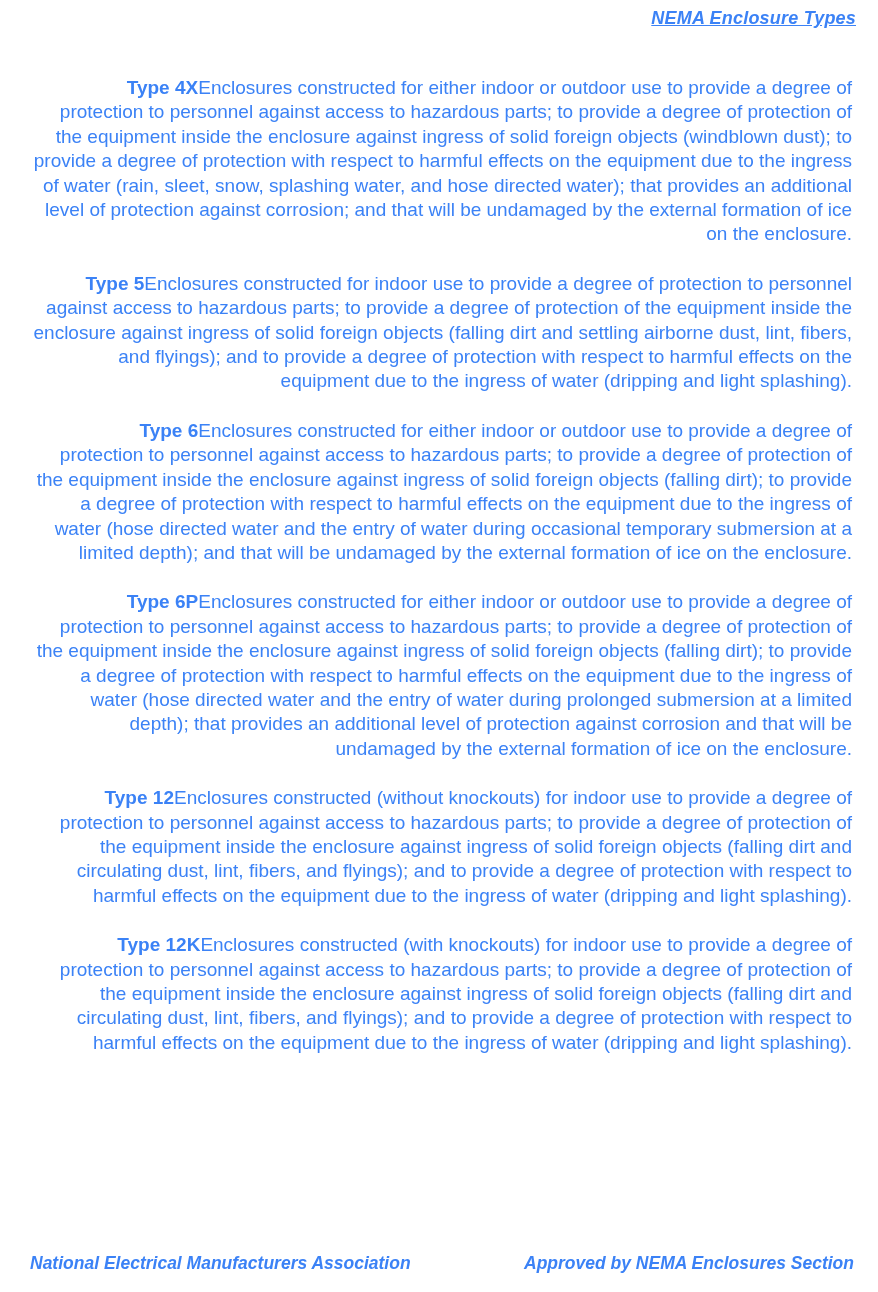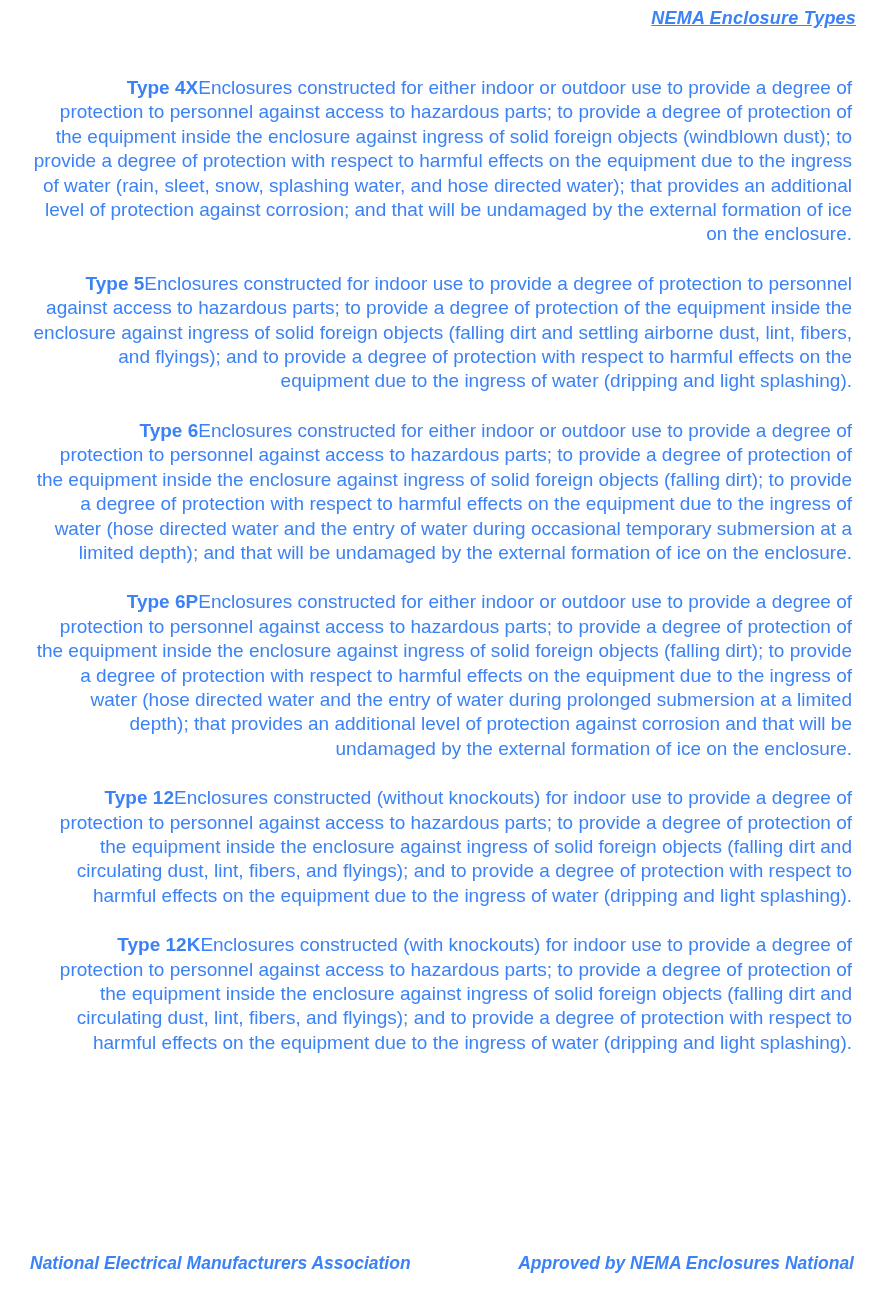--- a/index.html
+++ b/index.html
@@ -89,18 +89,18 @@
 
   </div>
 
   <div class="page-footer">
     <div class="footer-left">
       <span class="footer-line">National Electrical Manufacturers Association</span>
       
       
     </div>
     <div class="footer-right">
-      <span class="footer-line">Approved by NEMA Enclosures National</span>
+      <span class="footer-line">Approved by NEMA Enclosures Section</span>
       
     </div>
   </div>
 
 </div>
 
 </body></html>

